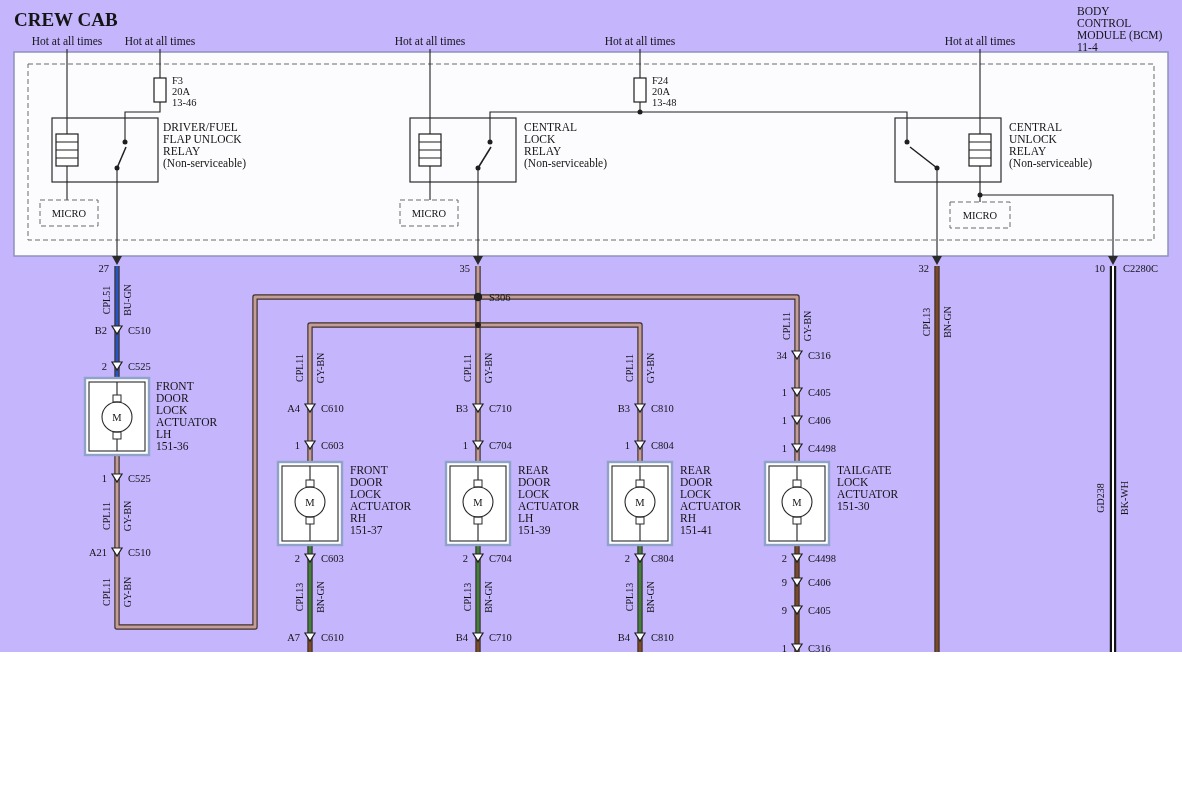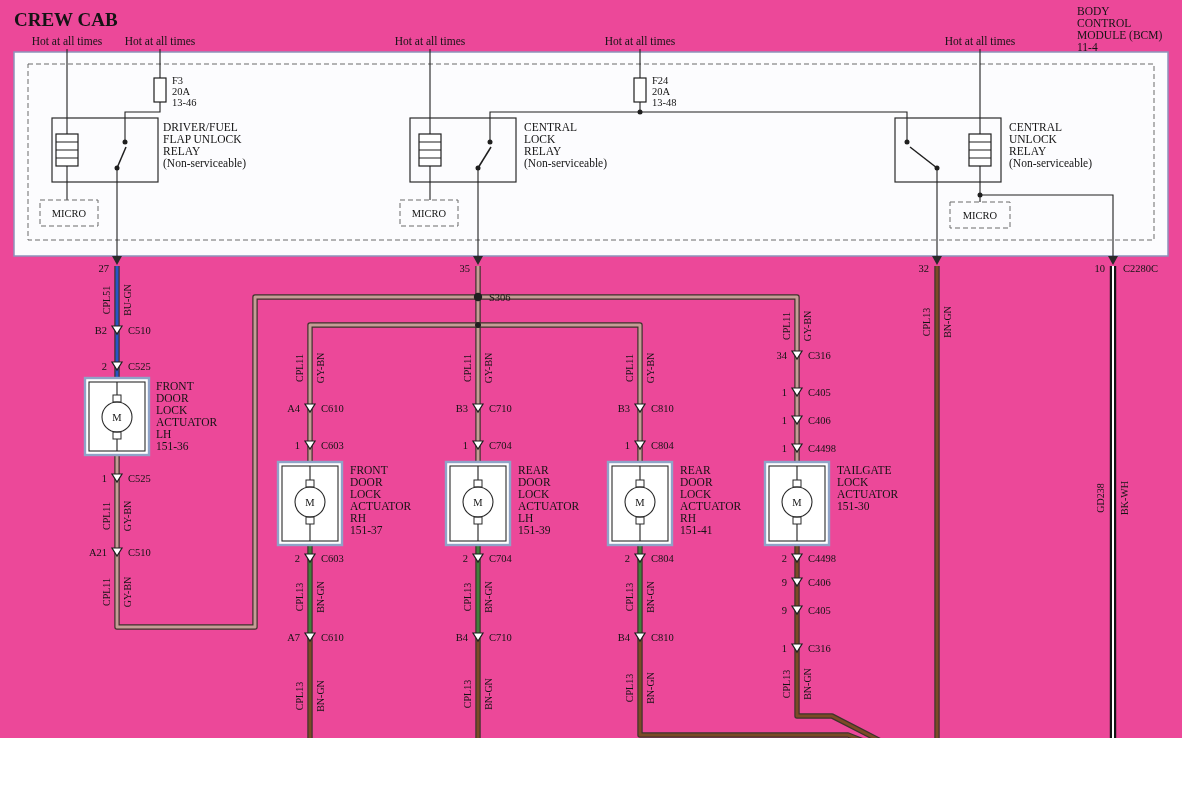--- a/index.html
+++ b/index.html
@@ -1,16 +1,16 @@
 <!DOCTYPE html>
 <html><head>
 <meta charset="utf-8">
 <style>
   html,body{margin:0;padding:0;background:#ffffff;}
-  .stage{position:relative;width:1182px;height:738px;background:#ec4899;overflow:hidden;}
+  .stage{position:relative;width:1182px;height:652px;background:#c4b5fd;overflow:hidden;}
   svg{display:block;}
   text{font-family:"Liberation Serif",serif;fill:#141414;}
   .ttl{font-size:19px;font-weight:bold;}
   .t11{font-size:11.5px;}
   .t10{font-size:10.5px;}
   .tv{font-size:10px;}
   .mid{text-anchor:middle;}
   .end{text-anchor:end;}
   .thin{fill:none;stroke:#1f1f1f;stroke-width:1.1;}
   .blade{fill:none;stroke:#1f1f1f;stroke-width:1.5;}

